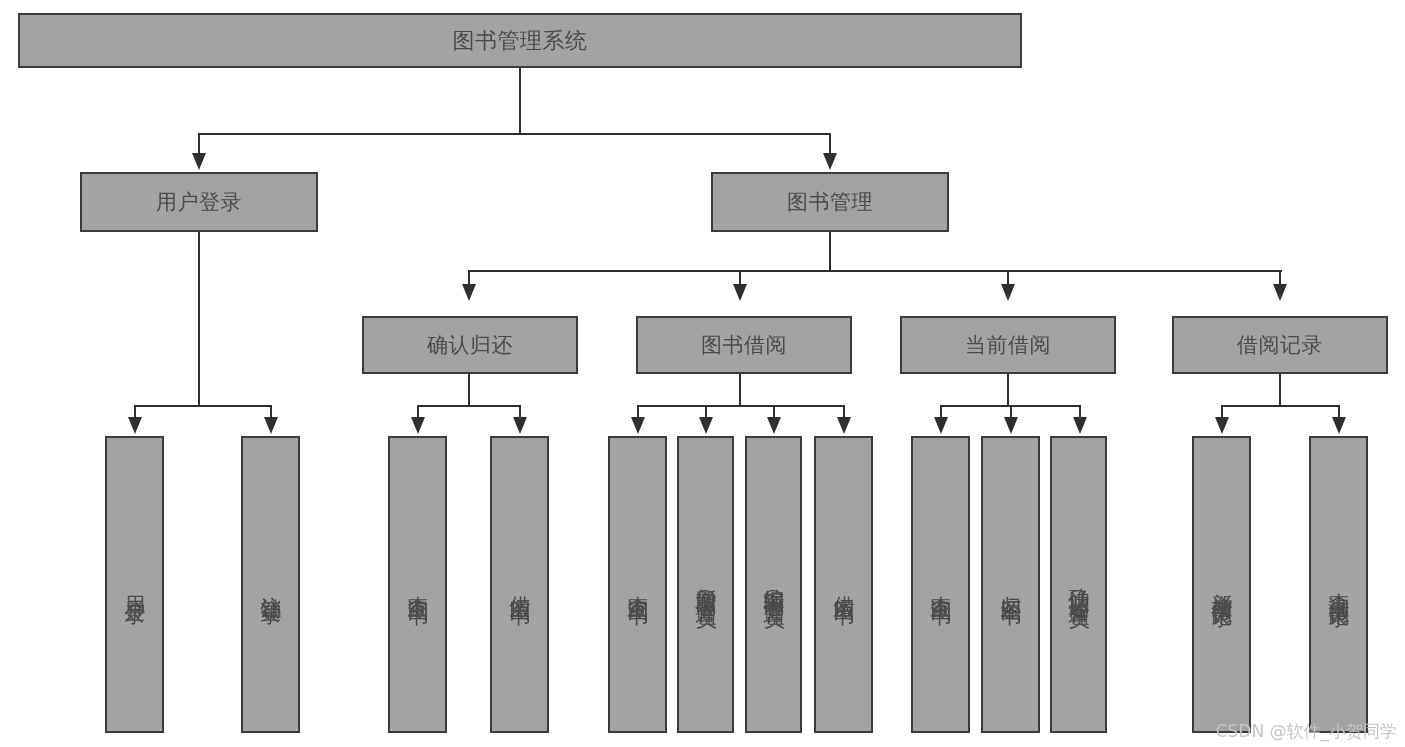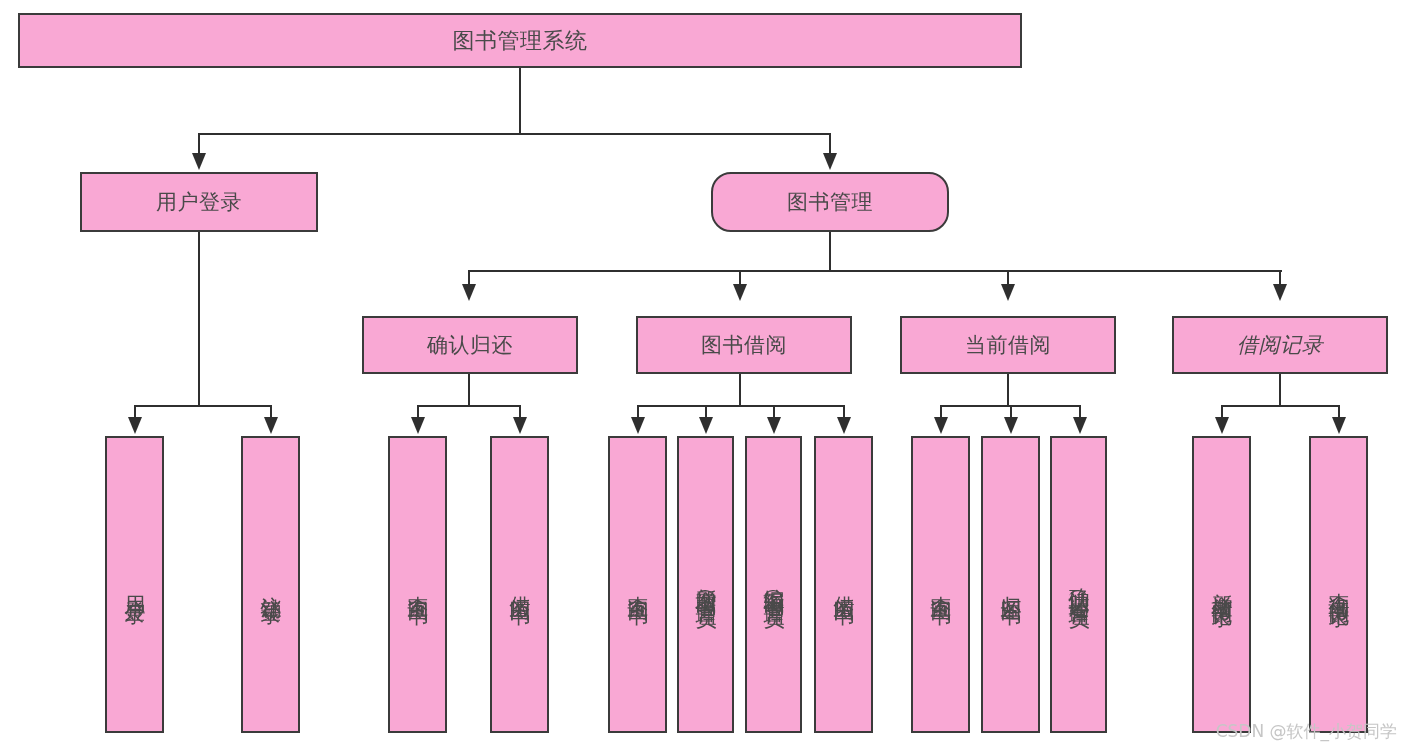--- a/index.html
+++ b/index.html
@@ -10,21 +10,21 @@
   #canvas{
     position:relative;
     width:1405px;
     height:747px;
     background:#ffffff;
     overflow:hidden;
   }
   .node{
     position:absolute;
     box-sizing:border-box;
-    background:#f9a8d4;
+    background:#a3a3a3;
     border:2px solid #3b3b3b;
     display:flex;
     align-items:center;
     justify-content:center;
     text-align:center;
     color:#4a4a4a;
   }
   .node .lbl{
     display:block;
     line-height:1.05;
@@ -87,21 +87,21 @@
   <div class="hline" style="left:198px;top:133px;width:632px;"></div>
 
   <div class="vline" style="left:198px;top:133px;height:22px;"></div>
   <div class="arrow" style="left:192px;top:153px;"></div>
   <div class="vline" style="left:829px;top:133px;height:22px;"></div>
   <div class="arrow" style="left:823px;top:153px;"></div>
 
   <div class="node h" style="left:80px;top:172px;width:238px;height:60px;">
     <span class="lbl">用户登录</span>
   </div>
-  <div class="node h" style="left:711px;top:172px;width:238px;height:60px;border-radius:20px;">
+  <div class="node h" style="left:711px;top:172px;width:238px;height:60px;">
     <span class="lbl">图书管理</span>
   </div>
 
   <div class="vline" style="left:198px;top:232px;height:175px;"></div>
   <div class="hline" style="left:134px;top:405px;width:136px;"></div>
   <div class="vline" style="left:134px;top:405px;height:14px;"></div>
   <div class="arrow" style="left:128px;top:417px;"></div>
   <div class="vline" style="left:270px;top:405px;height:14px;"></div>
   <div class="arrow" style="left:264px;top:417px;"></div>
 
@@ -118,21 +118,21 @@
 
   <div class="node h" style="left:362px;top:316px;width:216px;height:58px;">
     <span class="lbl">确认归还</span>
   </div>
   <div class="node h" style="left:636px;top:316px;width:216px;height:58px;">
     <span class="lbl">图书借阅</span>
   </div>
   <div class="node h" style="left:900px;top:316px;width:216px;height:58px;">
     <span class="lbl">当前借阅</span>
   </div>
-  <div class="node h" style="left:1172px;top:316px;width:216px;height:58px;font-style:italic;">
+  <div class="node h" style="left:1172px;top:316px;width:216px;height:58px;">
     <span class="lbl">借阅记录</span>
   </div>
 
   <div class="vline" style="left:468px;top:374px;height:33px;"></div>
   <div class="hline" style="left:417px;top:405px;width:102px;"></div>
   <div class="vline" style="left:417px;top:405px;height:14px;"></div>
   <div class="arrow" style="left:411px;top:417px;"></div>
   <div class="vline" style="left:519px;top:405px;height:14px;"></div>
   <div class="arrow" style="left:513px;top:417px;"></div>
 

